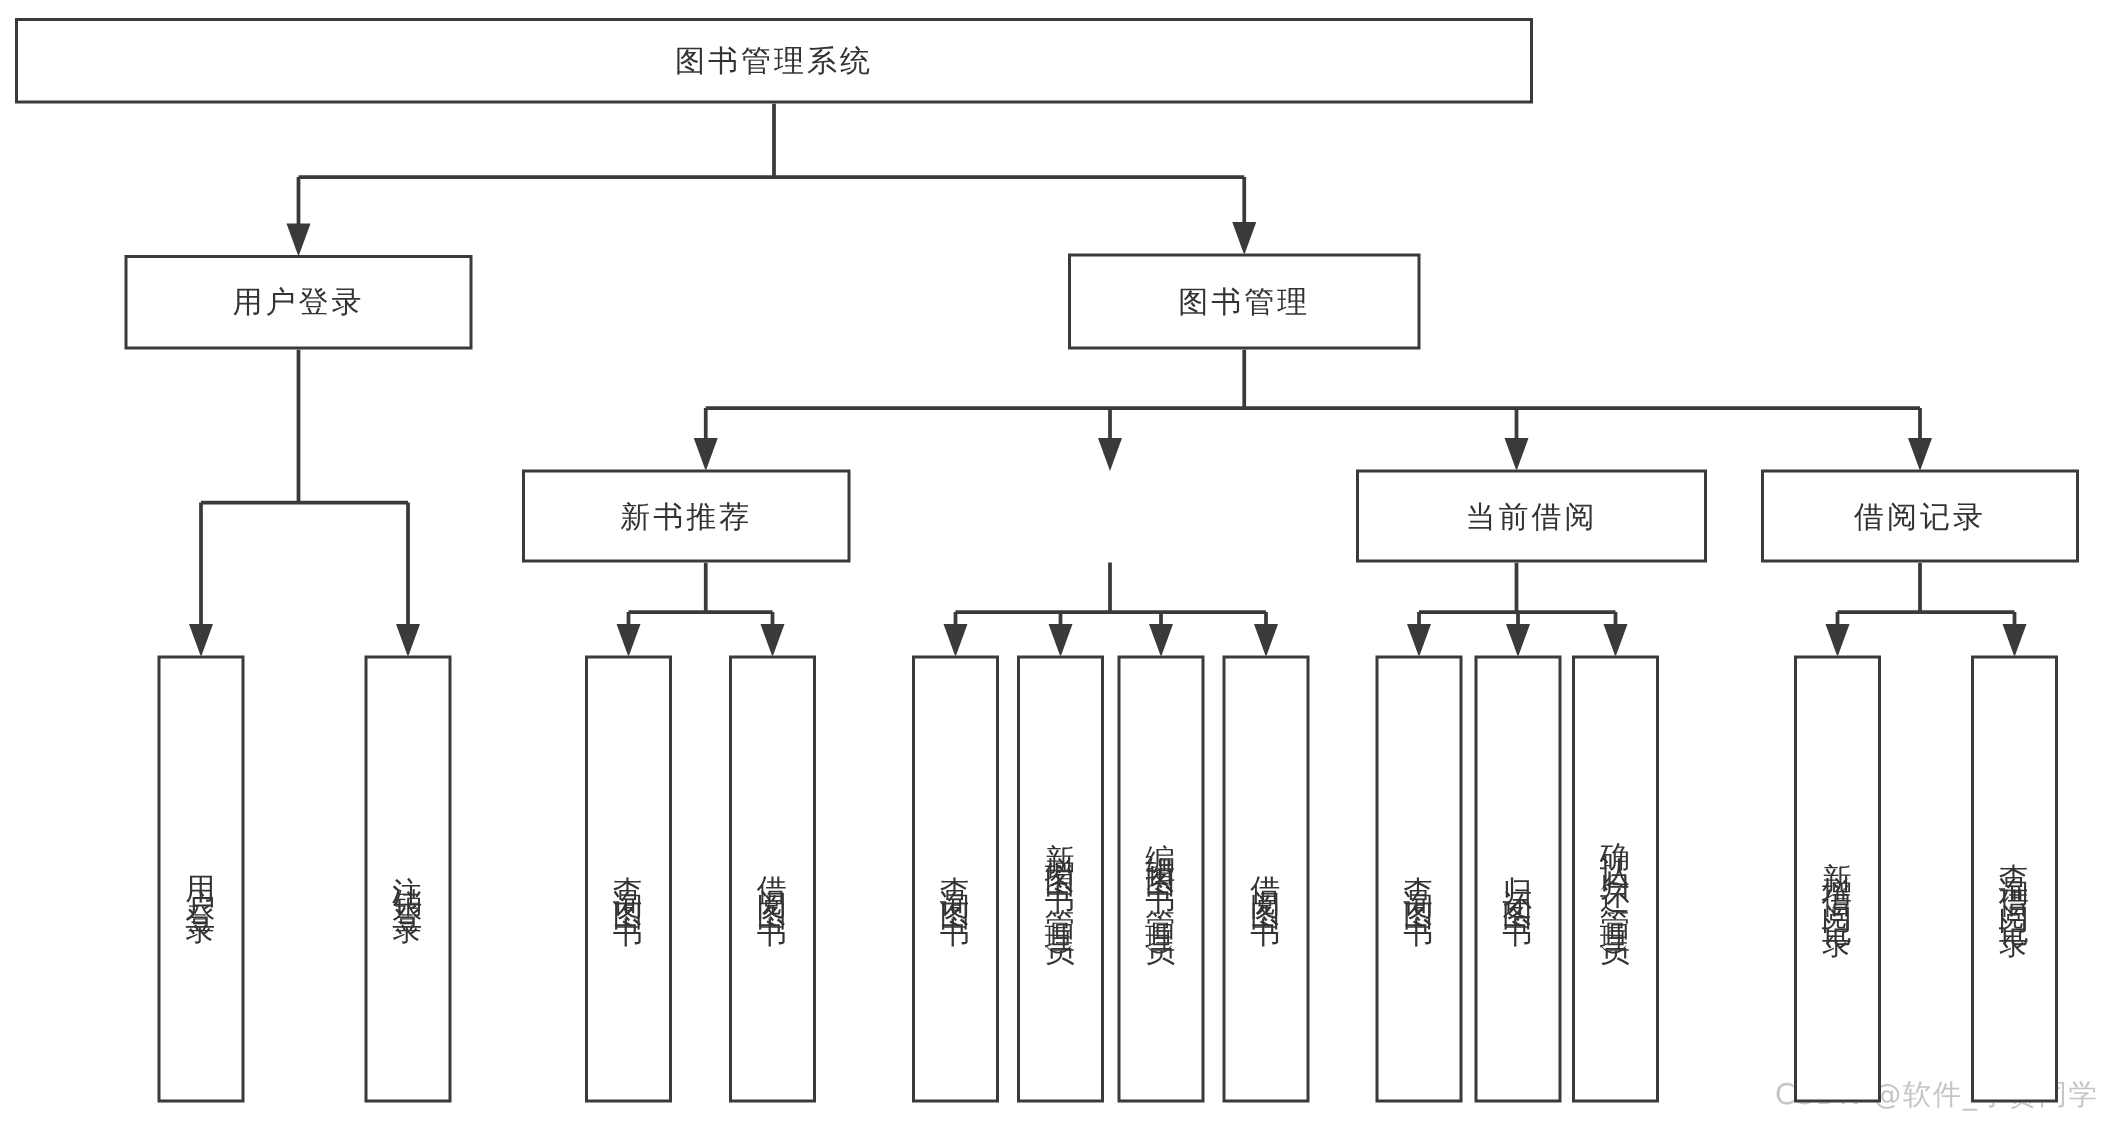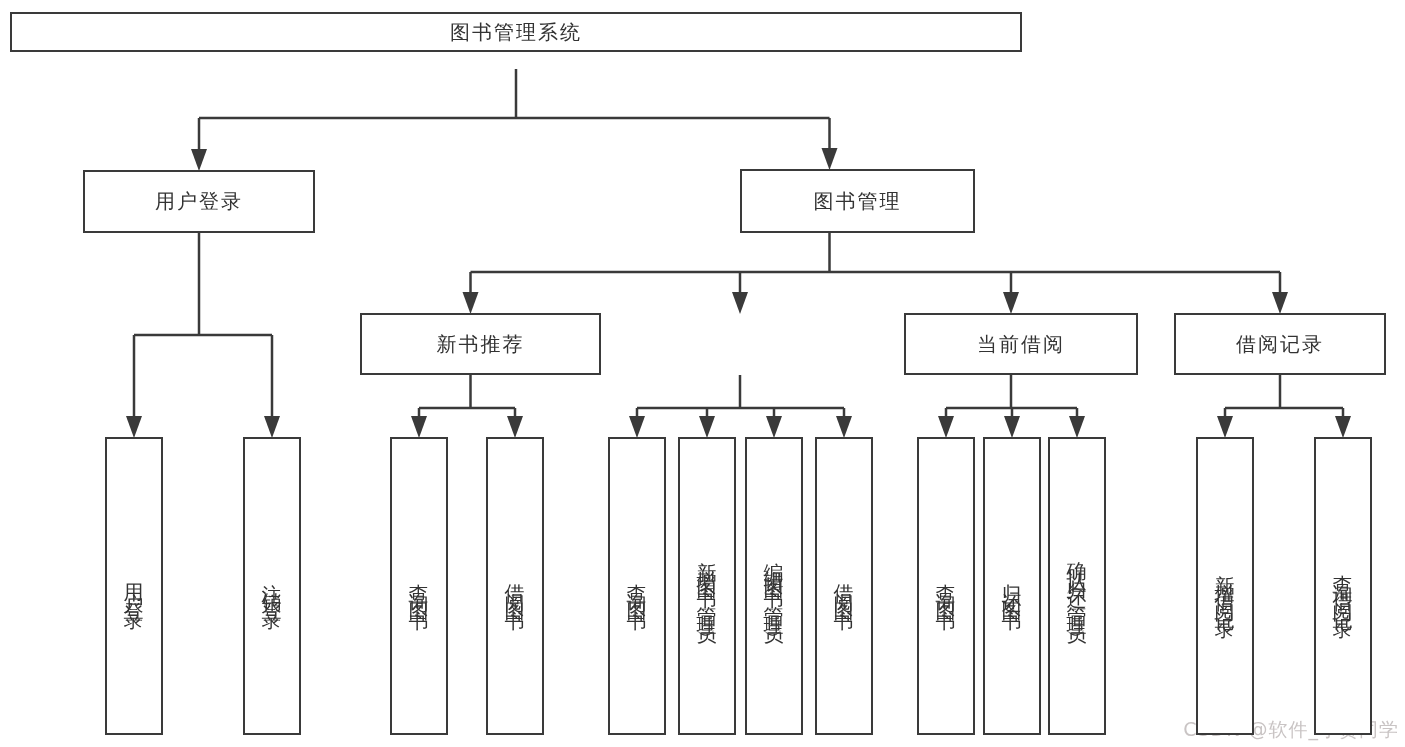--- a/index.html
+++ b/index.html
@@ -102,30 +102,30 @@
       <polygon points="1069,416 1085,416 1077,438" fill="#3a3a3a"></polygon>
       <line x1="1280" y1="375" x2="1280" y2="408" stroke="#3a3a3a" stroke-width="2.5"></line>
       <line x1="1225" y1="408" x2="1343" y2="408" stroke="#3a3a3a" stroke-width="2.5"></line>
       <line x1="1225" y1="408" x2="1225" y2="419" stroke="#3a3a3a" stroke-width="2.5"></line>
       <polygon points="1217,416 1233,416 1225,438" fill="#3a3a3a"></polygon>
       <line x1="1343" y1="408" x2="1343" y2="419" stroke="#3a3a3a" stroke-width="2.5"></line>
       <polygon points="1335,416 1351,416 1343,438" fill="#3a3a3a"></polygon>
     </svg>
 
   <div class="watermark">CSDN @软件_小贺同学</div>
-<div class="node h-box" style="left: 10px; top: 12px; width: 1012px; height: 40px;">
+<div class="node h-box" style="left: 10px; top: 12px; width: 1012px; height: 57px;">
       <span>图书管理系统</span>
     </div>
     <div class="node h-box" style="left: 83px; top: 170px; width: 232px; height: 63px;">
       <span>用户登录</span>
     </div>
-    <div class="node h-box" style="left: 712px; top: 169px; width: 235px; height: 64px; margin-left: 28px;">
+    <div class="node h-box" style="left: 712px; top: 169px; width: 235px; height: 64px;">
       <span>图书管理</span>
     </div>
-    <div class="node h-box" style="left: 360px; top: 313px; width: 241px; height: 62px;">
+    <div class="node h-box" style="left: 348px; top: 313px; width: 219px; height: 62px;">
       <span>新书推荐</span>
     </div>
     <div class="node h-box" style="left: 904px; top: 313px; width: 234px; height: 62px;">
       <span>当前借阅</span>
     </div>
     <div class="node h-box" style="left: 1174px; top: 313px; width: 212px; height: 62px;">
       <span>借阅记录</span>
     </div>
     <div class="node v-box" style="left: 105px; top: 437px; width: 58px; height: 298px;">
       <span>用户登录</span>

